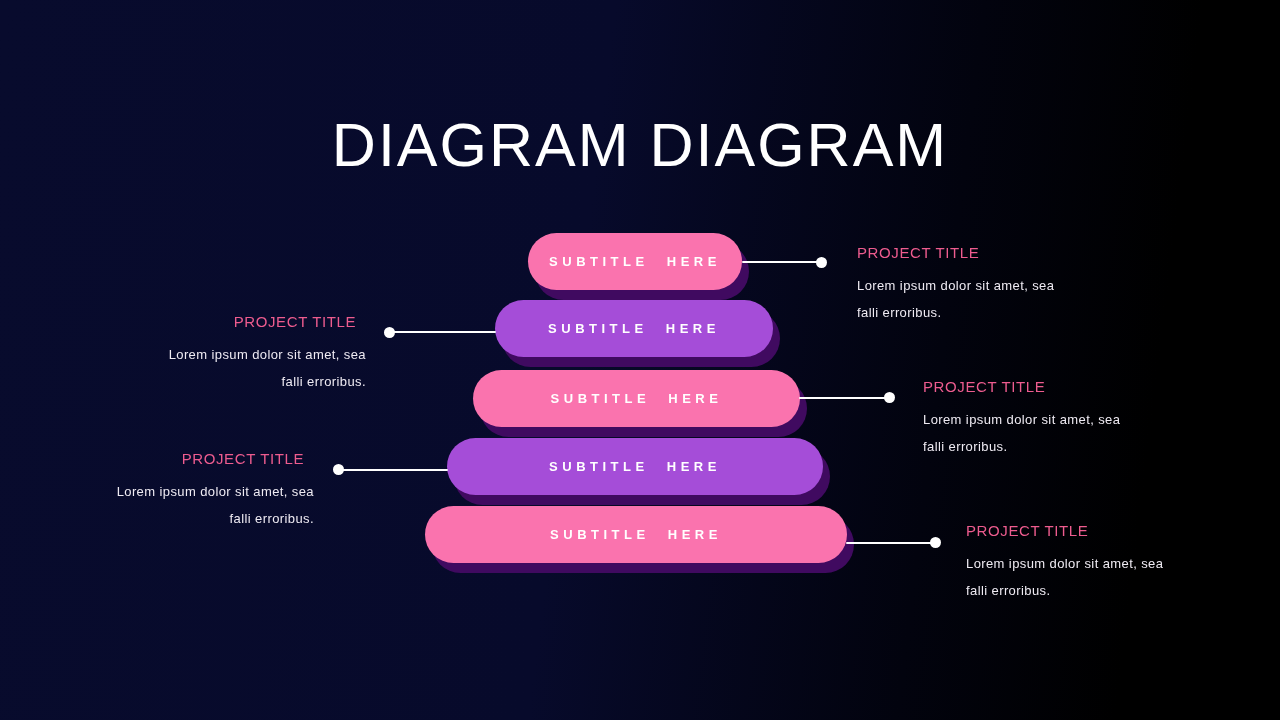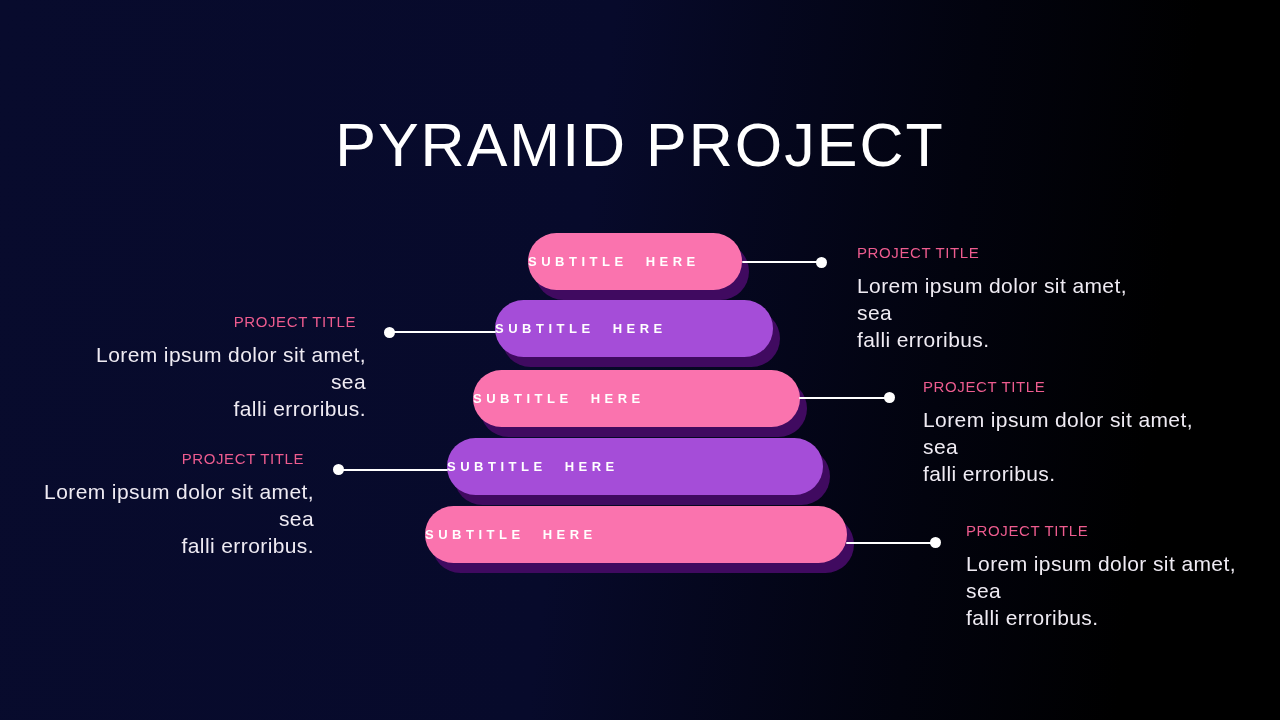--- a/index.html
+++ b/index.html
@@ -29,20 +29,21 @@
     line-height: 64px;
   }
 
   
   .pill {
     position: absolute;
     height: 57px;
     border-radius: 29px;
     display: flex;
     align-items: center;
+    justify-content: center;
     color: #FFFFFF;
     font-size: 13px;
     font-weight: bold;
     letter-spacing: 4.5px;
     word-spacing: 10px;
     box-shadow: 7px 10px 0 var(--shadow, #400A60);
   }
   .pill.pink   { background: var(--pink, #FA73AE); }
   .pill.purple { background: var(--purple, #A54DD8); }
 
@@ -85,41 +86,41 @@
   .callout-title {
     color: var(--accent, #EE5C8F);
     font-size: 15px;
     font-weight: 400;
     letter-spacing: 0.6px;
     line-height: 21px;
   }
   .callout-body {
     margin-top: 9px;
     color: #EFEBF3;
-    font-size: 21px;
+    font-size: 13px;
     font-weight: 300;
     letter-spacing: 0.4px;
     line-height: 27px;
   }
   .callout.right { text-align: left; }
   .callout.left  { text-align: right; }
   .callout.left .callout-title { margin-right: 10px; }
 
   .callout-r1 { left: 857px; top: 242px; }
   .callout-l2 { left: 66px;  top: 311px; }
   .callout-r3 { left: 923px; top: 376px; }
   .callout-l4 { left: 14px;  top: 448px; }
   .callout-r5 { left: 966px; top: 520px; }
 </style>
 </head>
 <body>
 
 <div class="slide">
 
-  <h1 class="slide-title">PYRAMID PROJECT</h1>
+  <h1 class="slide-title">DIAGRAM DIAGRAM</h1>
 
   <div class="pill pink pill-1">
     <span>SUBTITLE HERE</span>
   </div>
   <div class="pill purple pill-2">
     <span>SUBTITLE HERE</span>
   </div>
   <div class="pill pink pill-3">
     <span>SUBTITLE HERE</span>
   </div>

